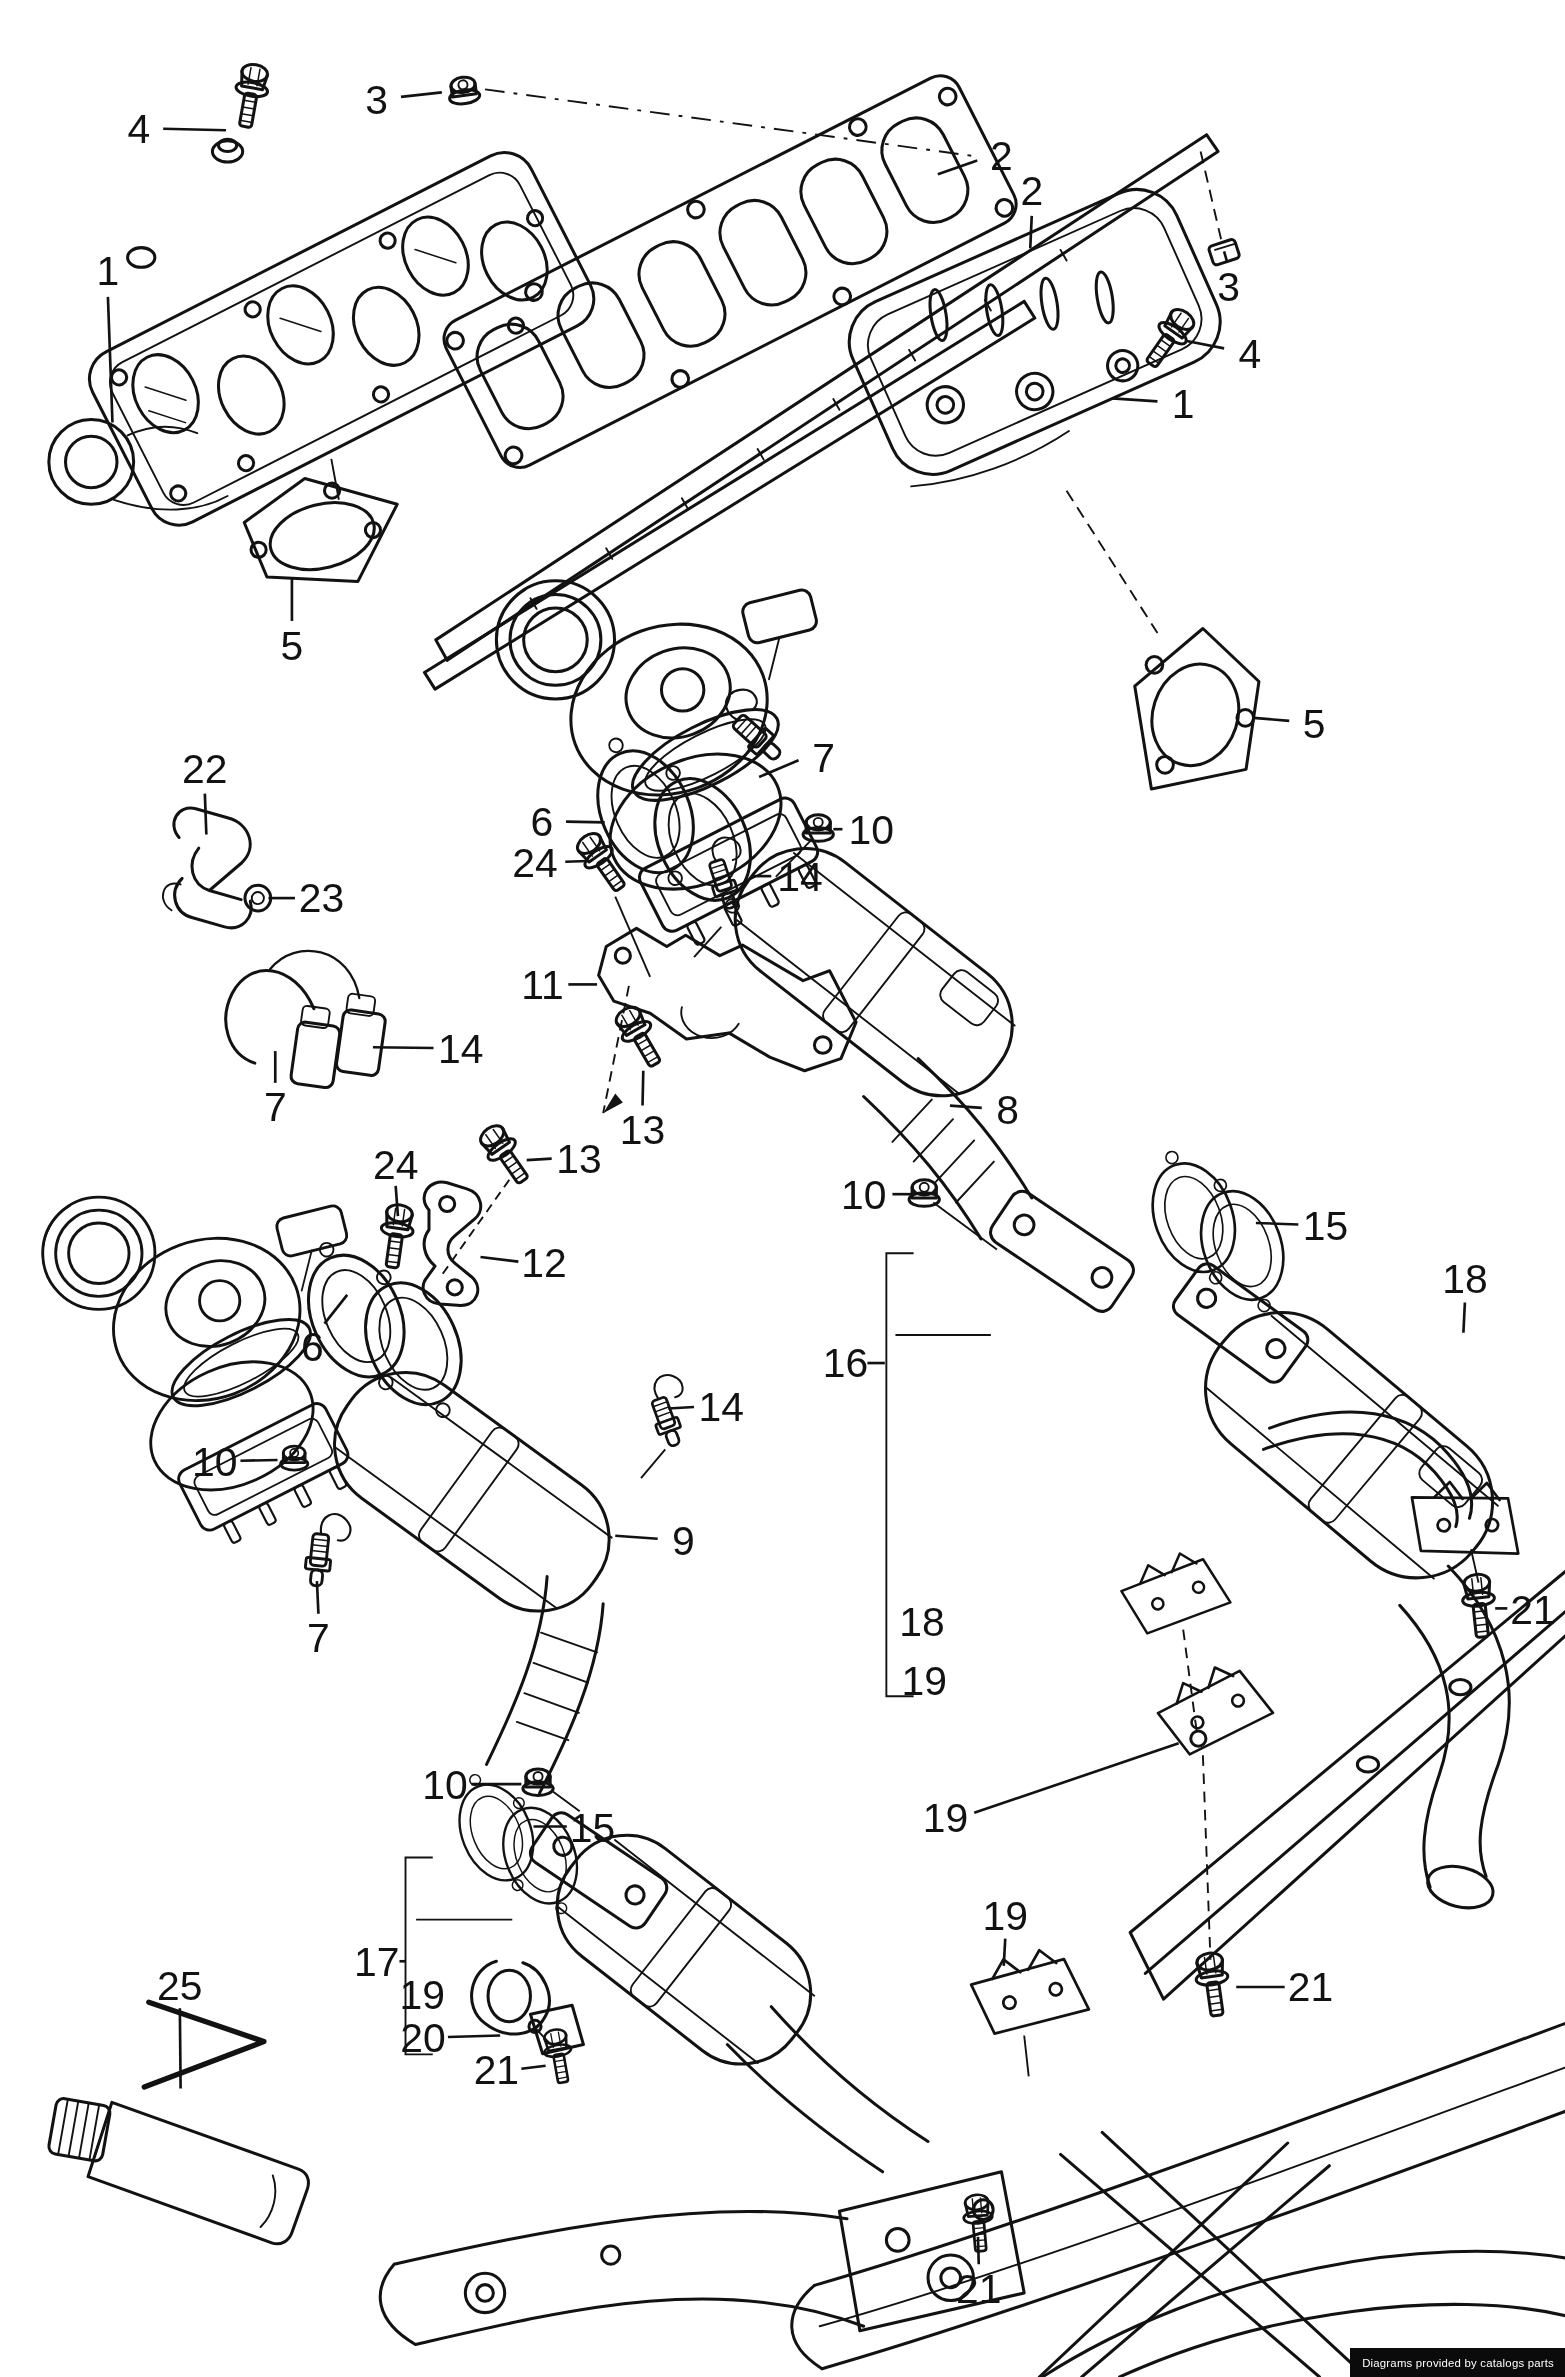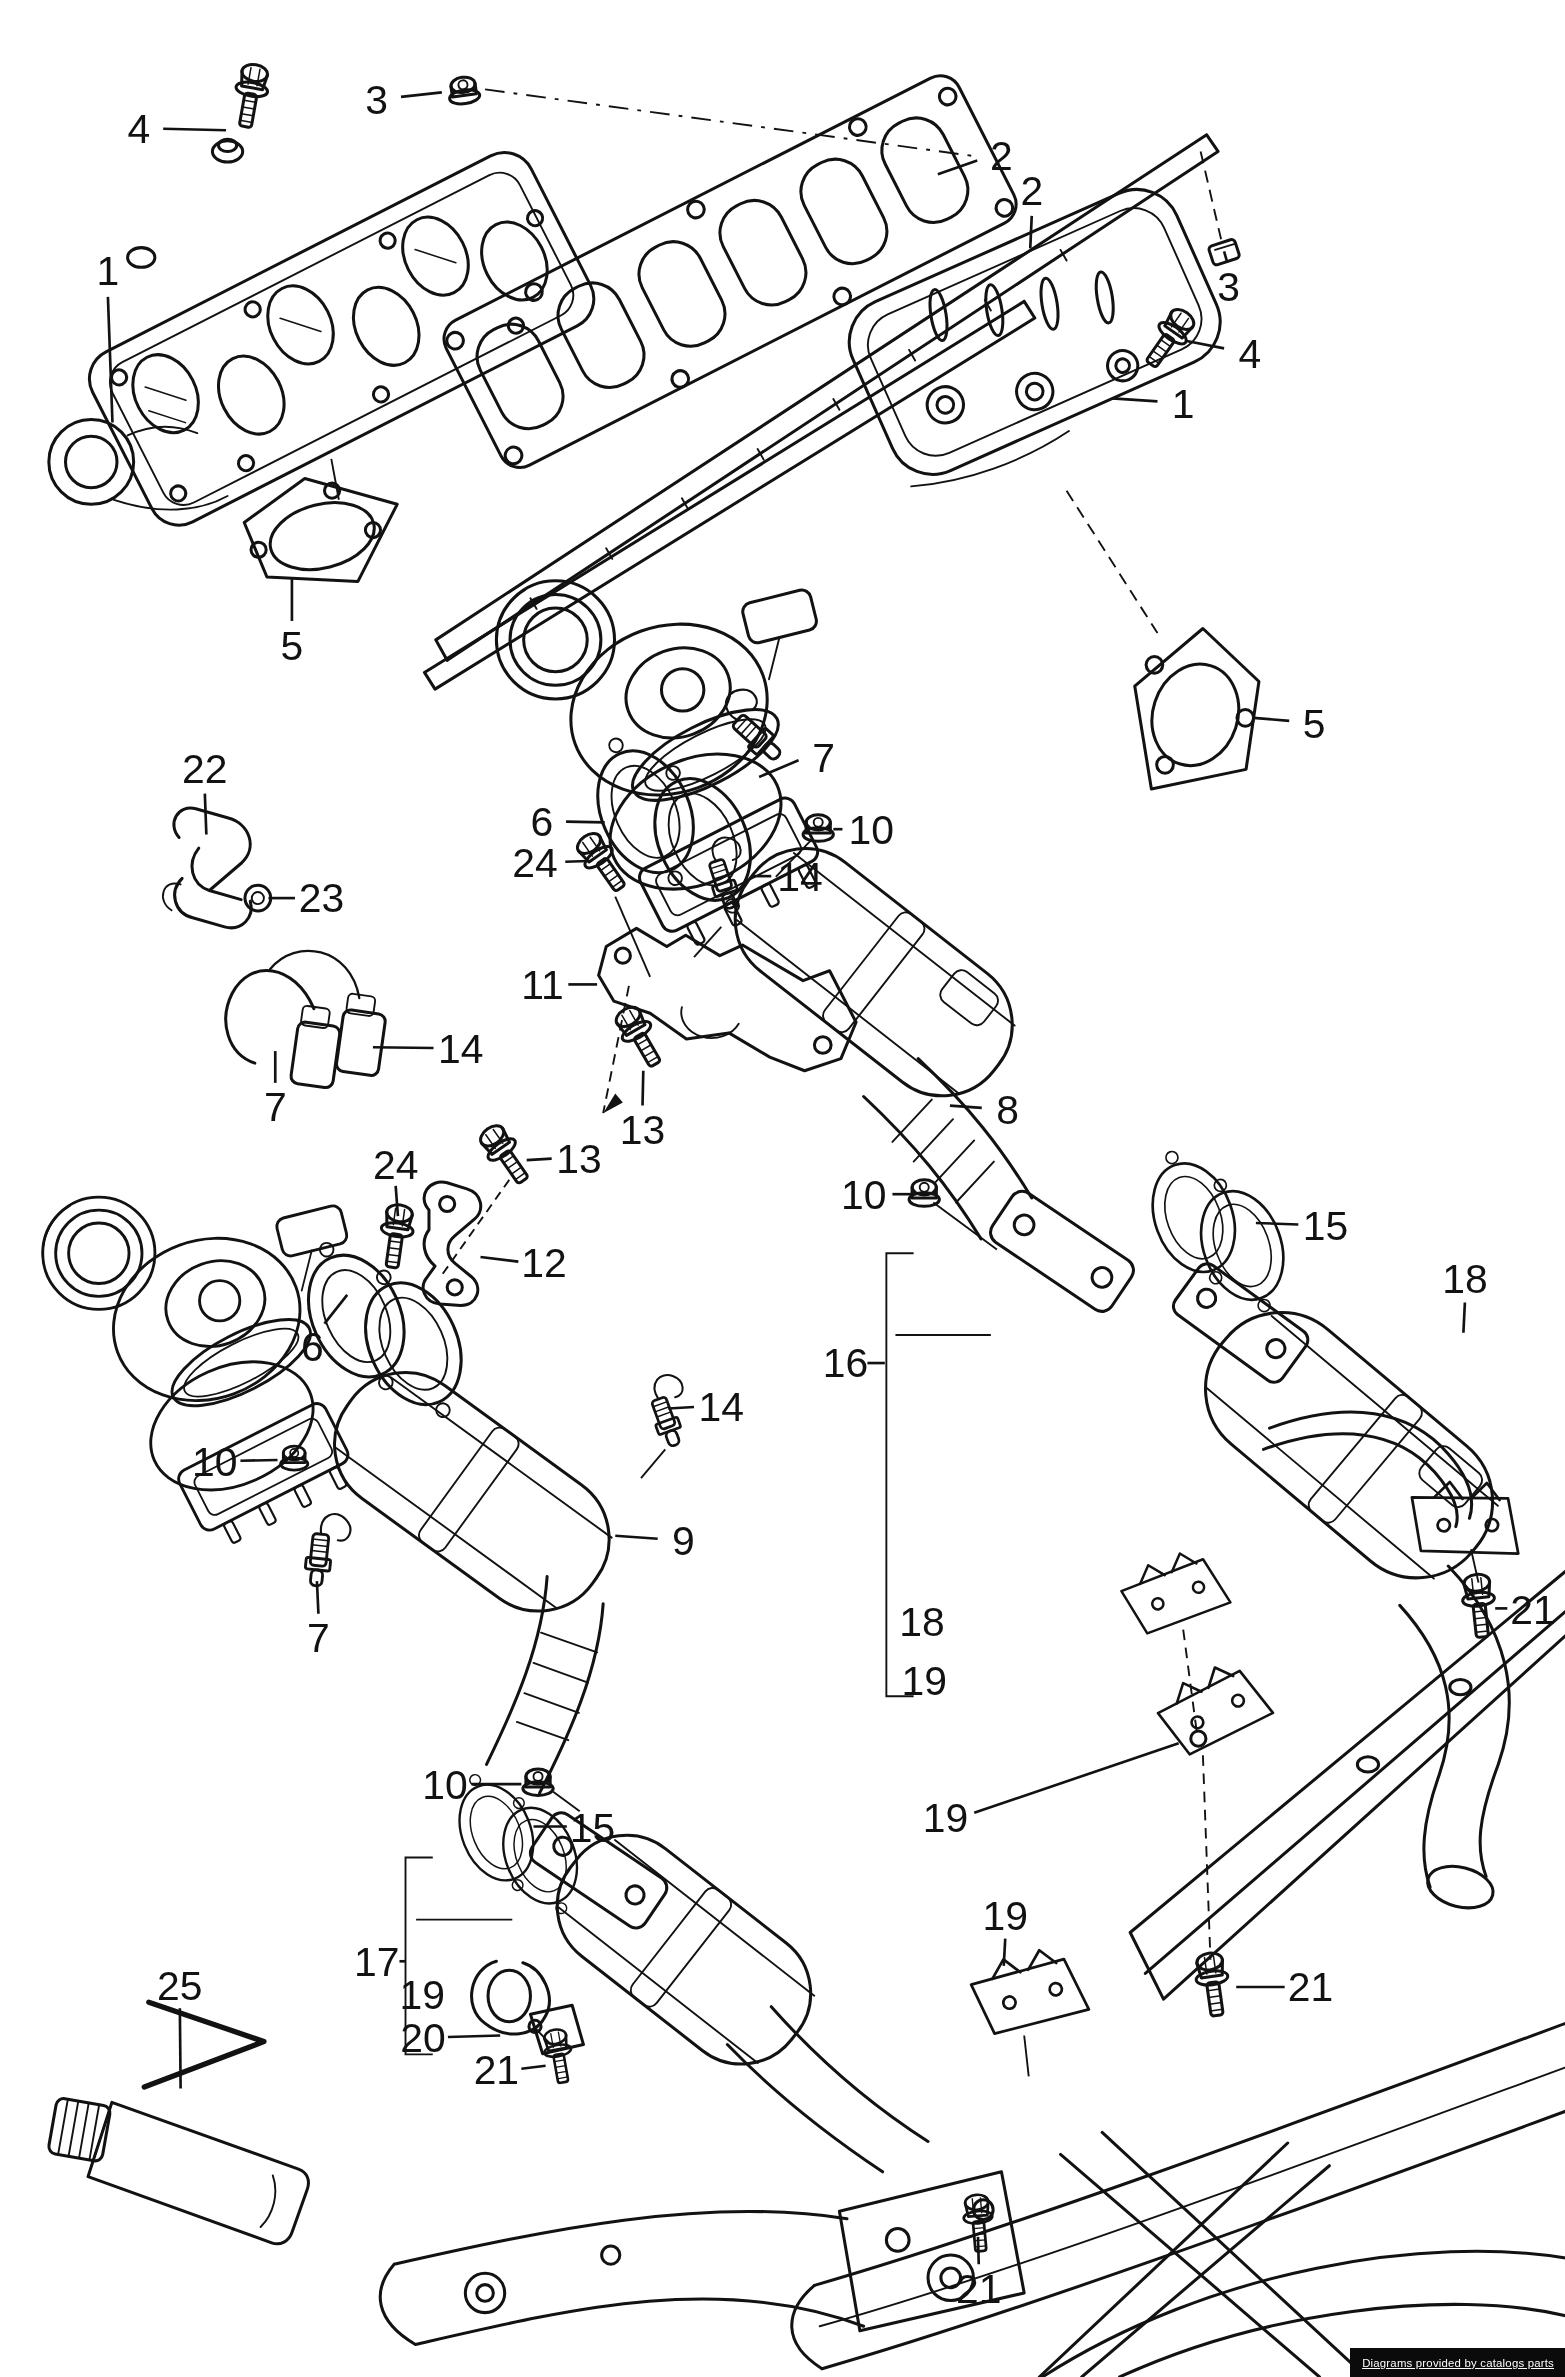--- a/index.html
+++ b/index.html
@@ -7,21 +7,21 @@
   body{width:1566px;height:2377px;background:var(--bg);position:relative;overflow:hidden;
        font-family:"Liberation Sans",sans-serif;}
   .stage{position:absolute;inset:0;}
   svg{position:absolute;top:0;left:0;}
   .callout-label{font-family:"Liberation Sans",sans-serif;font-size:54px;fill:var(--line);
                  text-anchor:middle;}
   .leader{fill:none;stroke:var(--line);stroke-width:3.5;}
   .thin{stroke-width:2.5;}
   #parts, #parts g{fill:none;stroke:var(--line);stroke-linecap:round;stroke-linejoin:round;}
   .watermark{position:absolute;right:0;bottom:0;background:#0b0b0b;color:#fff;
-             font-size:11.4px;padding:8.3px 12px;letter-spacing:0.2px;text-decoration:underline;}
+             font-size:11.4px;padding:8.3px 12px;letter-spacing:0.2px;}
 </style>
 </head>
 <body>
 
 <div class="stage">
 <svg id="art" width="1566" height="2377" viewBox="0 0 2067 3139">
   <defs>
     <g id="boltShape">
       <ellipse cx="0" cy="-22" rx="17" ry="11"></ellipse>
       <path d="M-17,-22 L-14,-2 L14,-2 L17,-22"></path>

